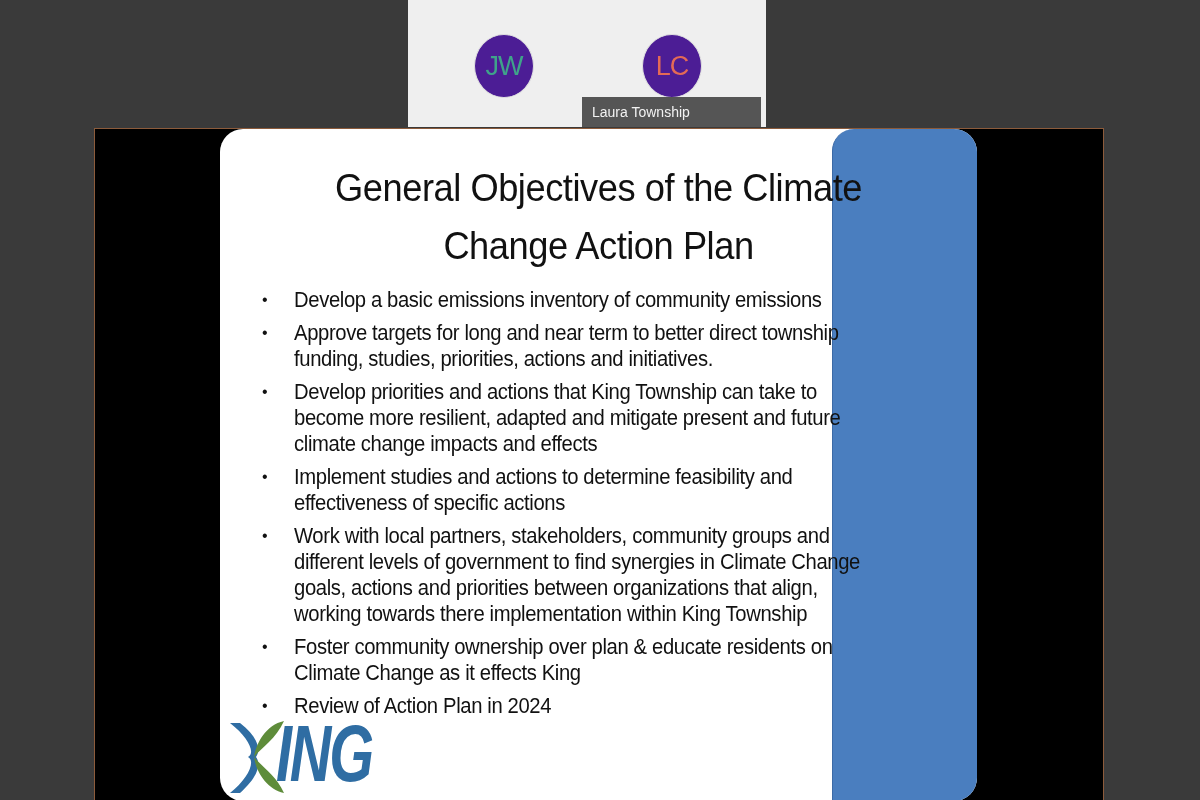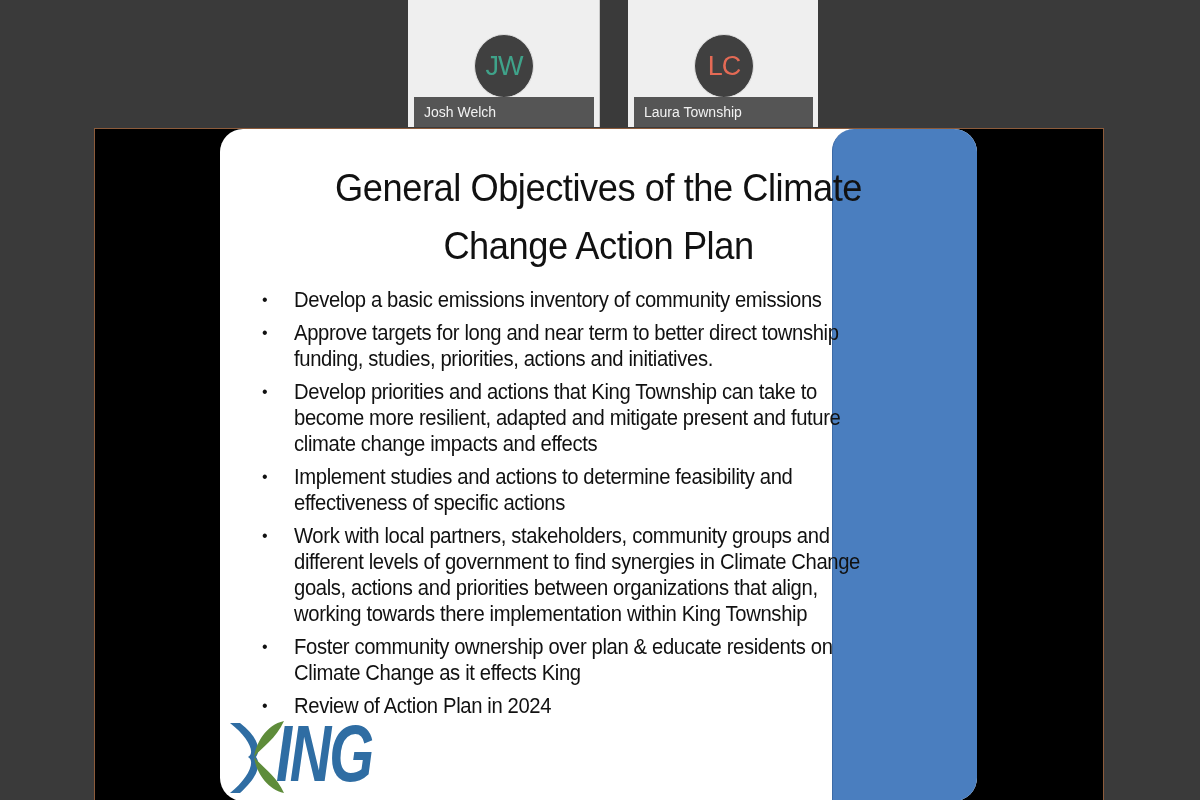--- a/index.html
+++ b/index.html
@@ -10,28 +10,28 @@
     font-family: "Liberation Sans", sans-serif;
   }
   .stage { position: relative; width: 1200px; height: 800px; }
 
   
   .tile {
     position: absolute; top: 0; height: 127px;
     background: #efefef;
   }
   .tile.t1 { left: 408px; width: 191px; }
-  .tile.t2 { left: 628px; width: 190px; text-decoration: underline; }
+  .tile.t2 { left: 576px; width: 190px; text-decoration: underline; }
   .tile-divider {
     position: absolute; left: 599px; top: 0; width: 1px; height: 127px; background: #c8c8c8;
   }
   .avatar {
     position: absolute; top: 34px;
     width: 58px; height: 62px; border-radius: 50%;
-    background: #404040;
+    background: #4c1d95;
     border: 1px solid #e0e0e0;
     display: flex; align-items: center; justify-content: center;
     font-size: 27px; letter-spacing: -1px;
   }
   .tile.t1 .avatar { left: 66px; color: #3fa38a; }
   .tile.t2 .avatar { left: 66px; color: #e46a55; }
   .namebar {
     position: absolute; top: 97px; height: 30px;
     background: #555555;
     color: #f2f2f2; font-size: 14px;
@@ -111,21 +111,20 @@
     transform-origin: left top;
   }
 </style>
 </head>
 <body>
 
 <div class="stage">
 
   <div class="tile t1">
     <div class="avatar">JW</div>
-    <div class="namebar">Josh Welch</div>
   </div>
   <div class="tile-divider"></div>
   <div class="tile t2">
     <div class="avatar">LC</div>
     <div class="namebar">Laura Township</div>
   </div>
 
   <div class="share">
     <div class="slide">
       <div class="blue-band"></div>

